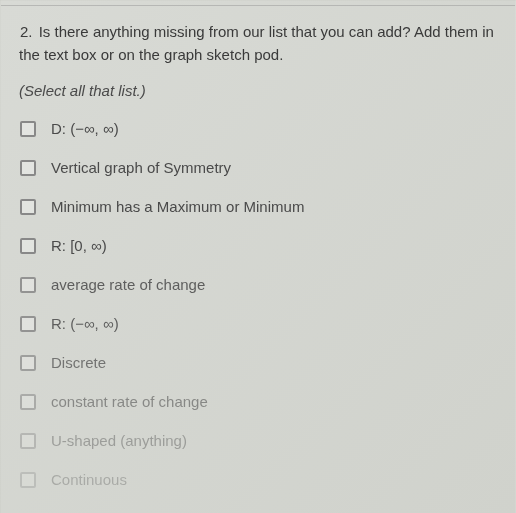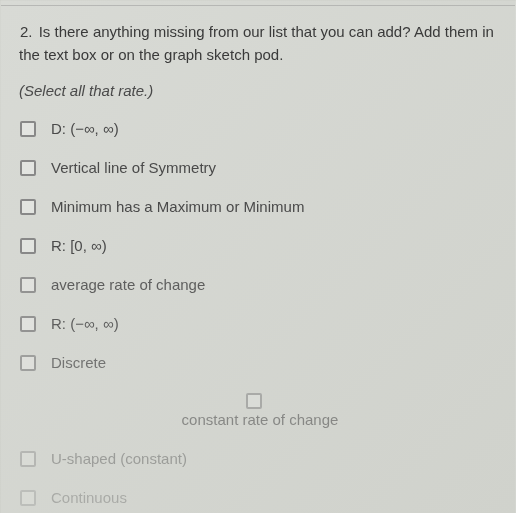--- a/index.html
+++ b/index.html
@@ -41,21 +41,21 @@
       background: rgba(255,255,255,0.3);
       margin-right: 14px;
       flex-shrink: 0;
     }
     .option-label {
       font-size: 15px;
       color: #4a4a4a;
     }
     .faded-1 { opacity: 0.85; align-items: center; }
     .faded-2 { opacity: 0.7; }
-    .faded-3 { opacity: 0.55; flex-direction: column; }
+    .faded-3 { opacity: 0.55; }
     .faded-4 { opacity: 0.4; }
     .faded-5 { opacity: 0.3; align-items: flex-end; }
     .topline {
       position: absolute;
       top: 4px;
       left: 0;
       right: 0;
       height: 1px;
       background: rgba(150,150,150,0.5);
     }
@@ -63,30 +63,30 @@
 </head>
 <body>
 
 <div class="topline"></div>
 
 <div class="question-text">
   <span>2.</span>
   <span>Is there anything missing from our list that you can add? Add them in the text box or on the graph sketch pod.</span>
 </div>
 
-<div class="instruction">(Select all that rate.)</div>
+<div class="instruction">(Select all that list.)</div>
 
 <div class="option-row">
   <div class="checkbox"></div>
   <span class="option-label">D: (−∞, ∞)</span>
 </div>
 
 <div class="option-row">
   <div class="checkbox"></div>
-  <span class="option-label">Vertical line of Symmetry</span>
+  <span class="option-label">Vertical graph of Symmetry</span>
 </div>
 
 <div class="option-row">
   <div class="checkbox"></div>
   <span class="option-label">Minimum has a Maximum or Minimum</span>
 </div>
 
 <div class="option-row">
   <div class="checkbox"></div>
   <span class="option-label">R: [0, ∞)</span>
@@ -107,19 +107,19 @@
   <span class="option-label">Discrete</span>
 </div>
 
 <div class="option-row faded-3">
   <div class="checkbox"></div>
   <span class="option-label">constant rate of change</span>
 </div>
 
 <div class="option-row faded-4">
   <div class="checkbox"></div>
-  <span class="option-label">U-shaped (constant)</span>
+  <span class="option-label">U-shaped (anything)</span>
 </div>
 
 <div class="option-row faded-5">
   <div class="checkbox"></div>
   <span class="option-label">Continuous</span>
 </div>
 
 </body></html>

